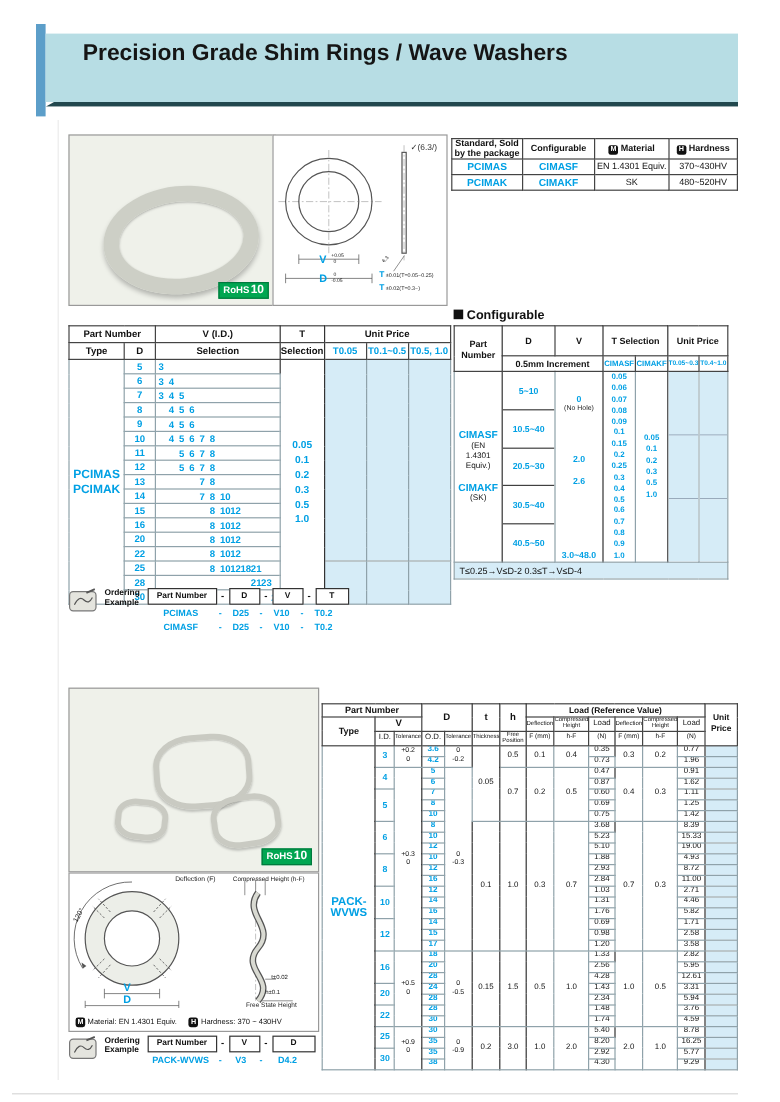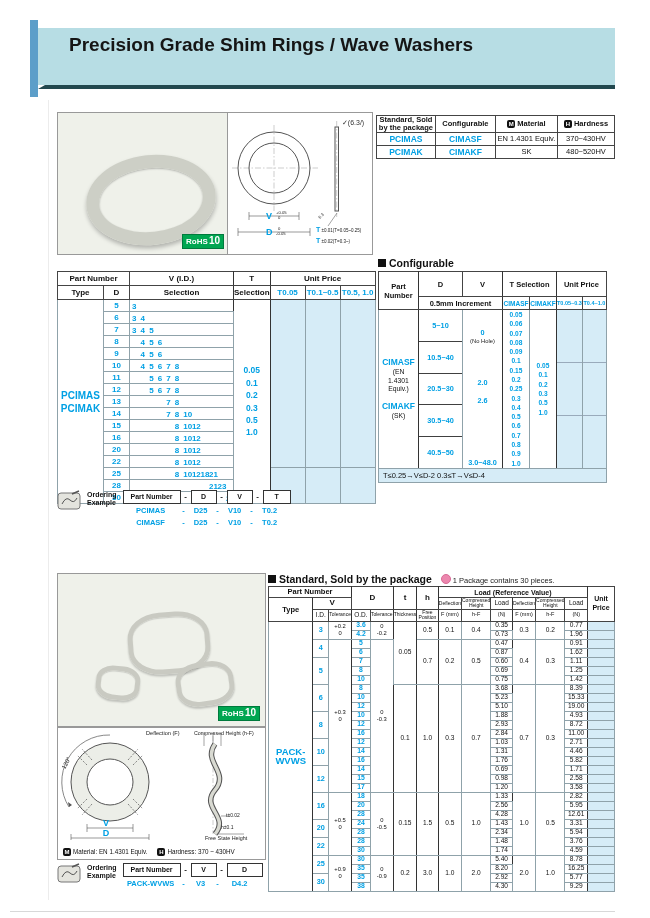--- a/index.html
+++ b/index.html
@@ -592,24 +592,20 @@
         <div class="orow">
           <div class="oval" style="width: 56px;">PACK-WVWS</div>
           <div class="oval" style="width: 10px;">-</div>
           <div class="oval" style="width: 24px;">V3</div>
           <div class="oval" style="width: 10px;">-</div>
           <div class="oval" style="width: 34px;">D4.2</div>
         </div>
       </div>
   </div>
 
-  <div class="tbl-title" style="left:268px;top:573px;">
-    <span class="sq"></span><span>Standard, Sold by the package</span>
-    <span class="note-sm"><span class="pkg"></span><span>1 Package contains 30 pieces.</span></span>
-  </div>
   <table id="wave-table">
       <colgroup>
         <col style="width: 56px;">
         <col style="width: 20px;">
         <col style="width: 23px;">
         <col style="width: 23px;">
         <col style="width: 23px;">
         <col style="width: 22px;">
         <col style="width: 24px;">
         <col style="width: 23px;">

